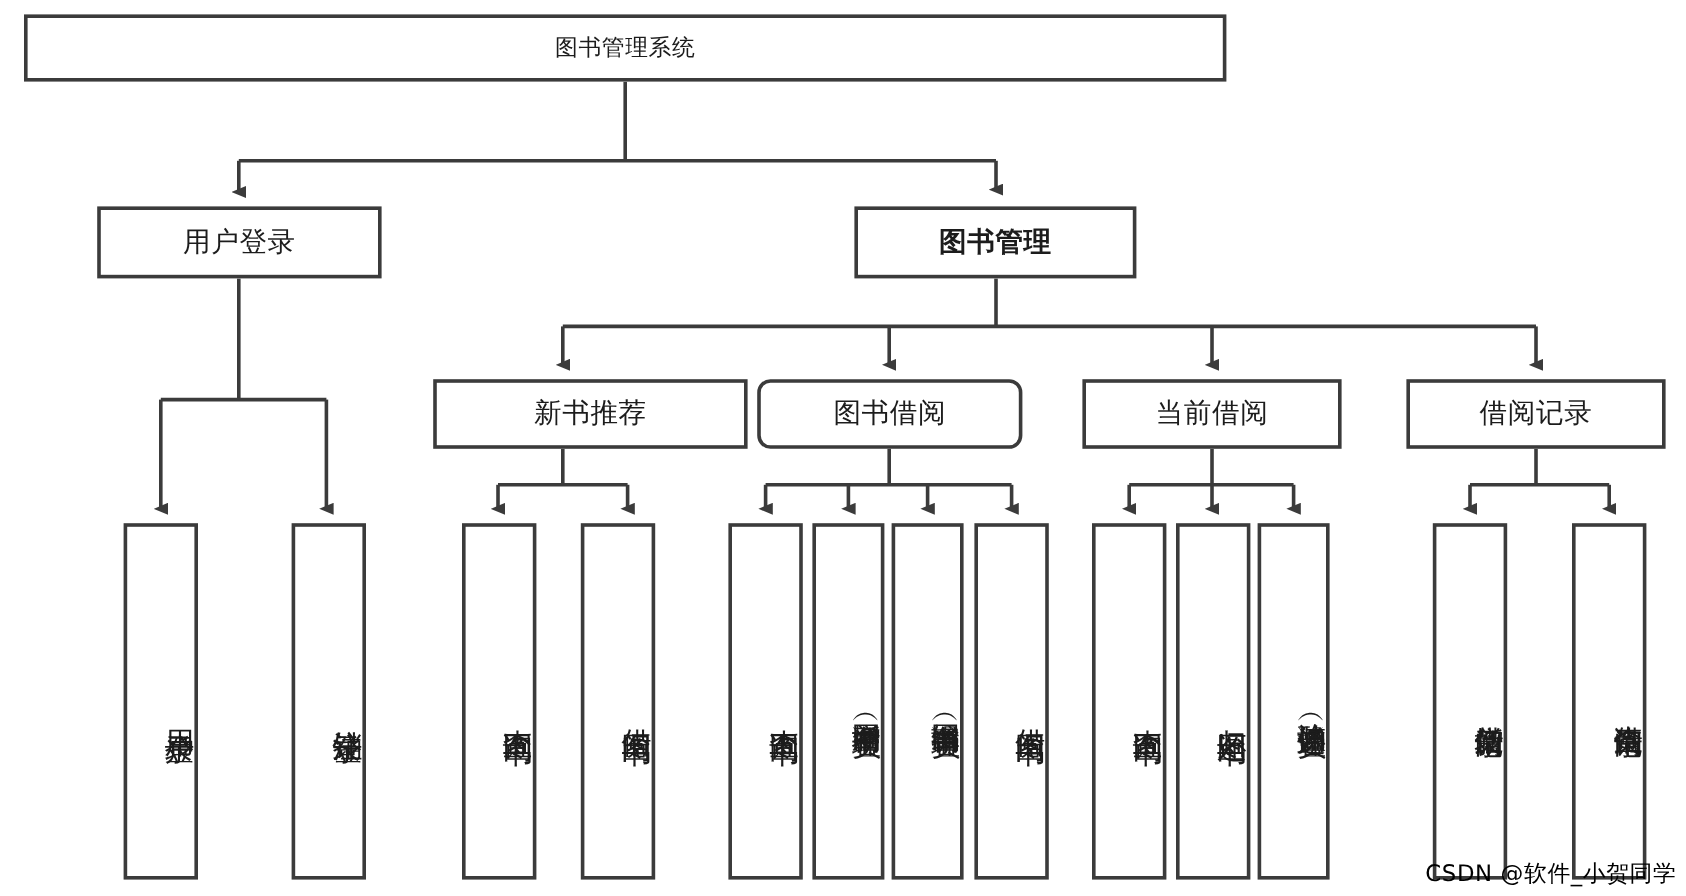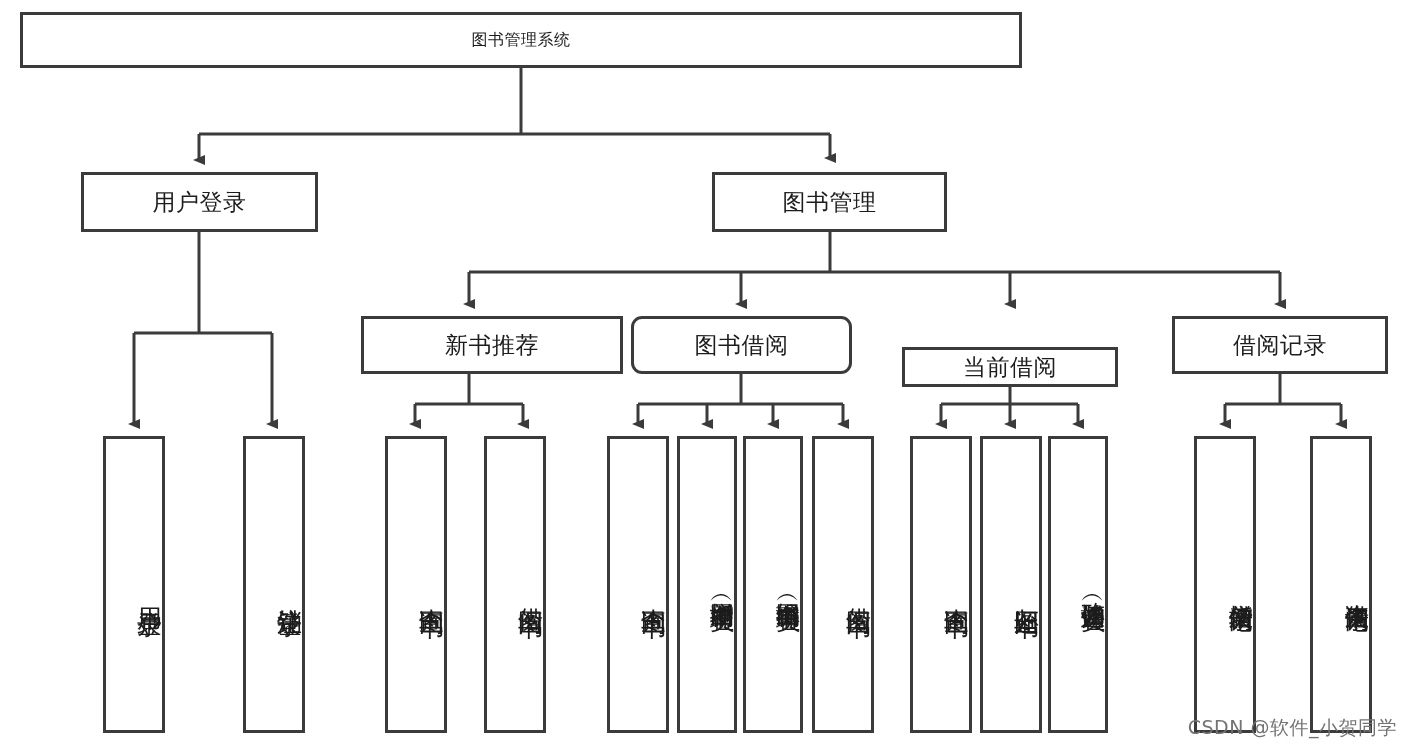--- a/index.html
+++ b/index.html
@@ -35,21 +35,21 @@
     justify-content: center;
     z-index: 2;
   }
   .node.h {
     font-size: 23px;
     letter-spacing: 0.5px;
     line-height: 1;
     white-space: nowrap;
   }
   .node.root {
-    font-size: 16px;
+    font-size: 19px;
   }
   .node.v {
     writing-mode: vertical-rl;
     text-orientation: upright;
     align-items: flex-start;
     justify-content: center;
     font-size: 25px;
     line-height: 1.02;
     letter-spacing: 2px;
     padding-top: 14px;
@@ -58,21 +58,21 @@
   .node.v.tall {
     padding-top: 6px;
     font-size: 24px;
     letter-spacing: 1px;
   }
   .watermark {
     position: absolute;
     right: 8px;
     bottom: 6px;
     font-size: 19px;
-    color: #737373;
+    color: #000000;
     white-space: nowrap;
     z-index: 5;
     letter-spacing: 0.5px;
   }
 </style>
 </head>
 <body>
 
 <div id="canvas">
 
@@ -122,25 +122,25 @@
       <path d="M1280,374 L1280,404"></path>
       <path d="M1225,404 L1341,404"></path>
       <path d="M1225,404 L1225,424" marker-end="url(#arrow)"></path>
       <path d="M1341,404 L1341,424" marker-end="url(#arrow)"></path>
     </g>
   </svg>
 
   <div class="node h root" style="left:20px; top:12px; width:1002px; height:56px;">图书管理系统</div>
 
   <div class="node h" style="left:81px; top:172px; width:237px; height:60px;">用户登录</div>
-  <div class="node h" style="left:712px; top:172px; width:235px; height:60px;">图书管理</div>
+  <div class="node h" style="left:712px; top:172px; width:235px; height:60px;font-weight:bold;">图书管理</div>
 
   <div class="node h" style="left:361px; top:316px; width:262px; height:58px;">新书推荐</div>
   <div class="node h" style="left:631px; top:316px; width:221px; height:58px;border-radius:11px;">图书借阅</div>
-  <div class="node h" style="left:902px; top:316px; width:216px; height:40px;margin-top:31px;">当前借阅</div>
+  <div class="node h" style="left:902px; top:316px; width:216px; height:58px;">当前借阅</div>
   <div class="node h" style="left:1172px; top:316px; width:216px; height:58px;">借阅记录</div>
 
   <div class="node v" style="left:103px; top:436px; width:62px; height:297px;">用户登录</div>
   <div class="node v" style="left:243px; top:436px; width:62px; height:297px;">注销登录</div>
 
   <div class="node v" style="left:385px; top:436px; width:62px; height:297px;">查询图书</div>
   <div class="node v" style="left:484px; top:436px; width:62px; height:297px;">借阅图书</div>
 
   <div class="node v" style="left:607px; top:436px; width:62px; height:297px;">查询图书</div>
   <div class="node v tall" style="left:677px; top:436px; width:60px; height:297px;">新增图书（管理员）</div>

